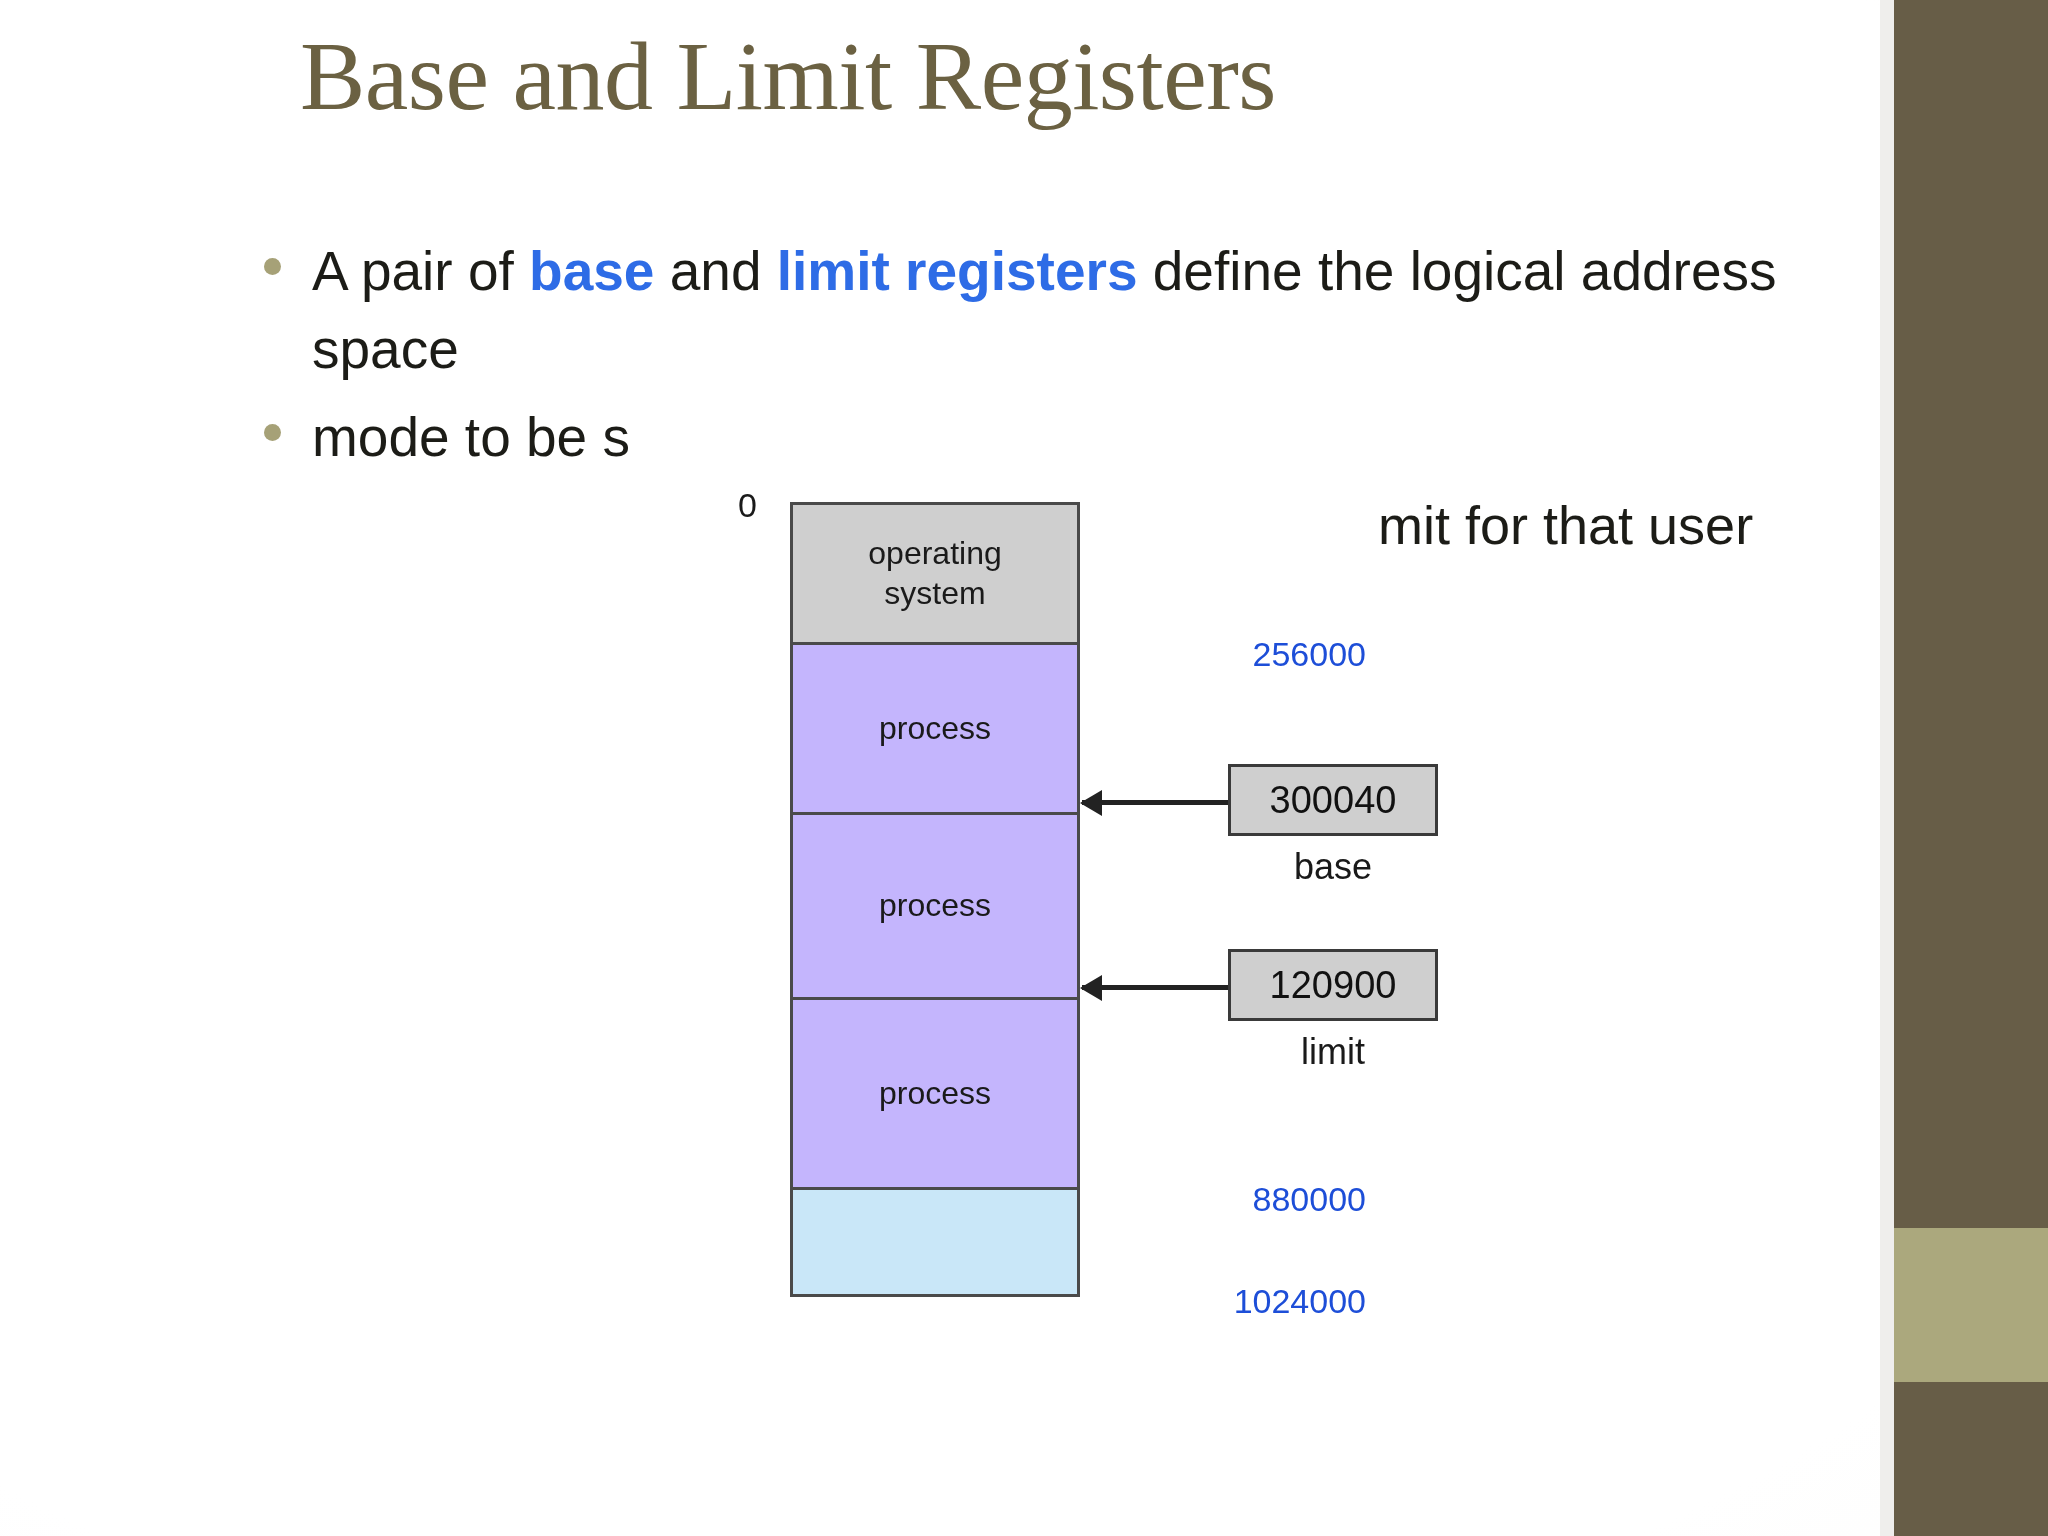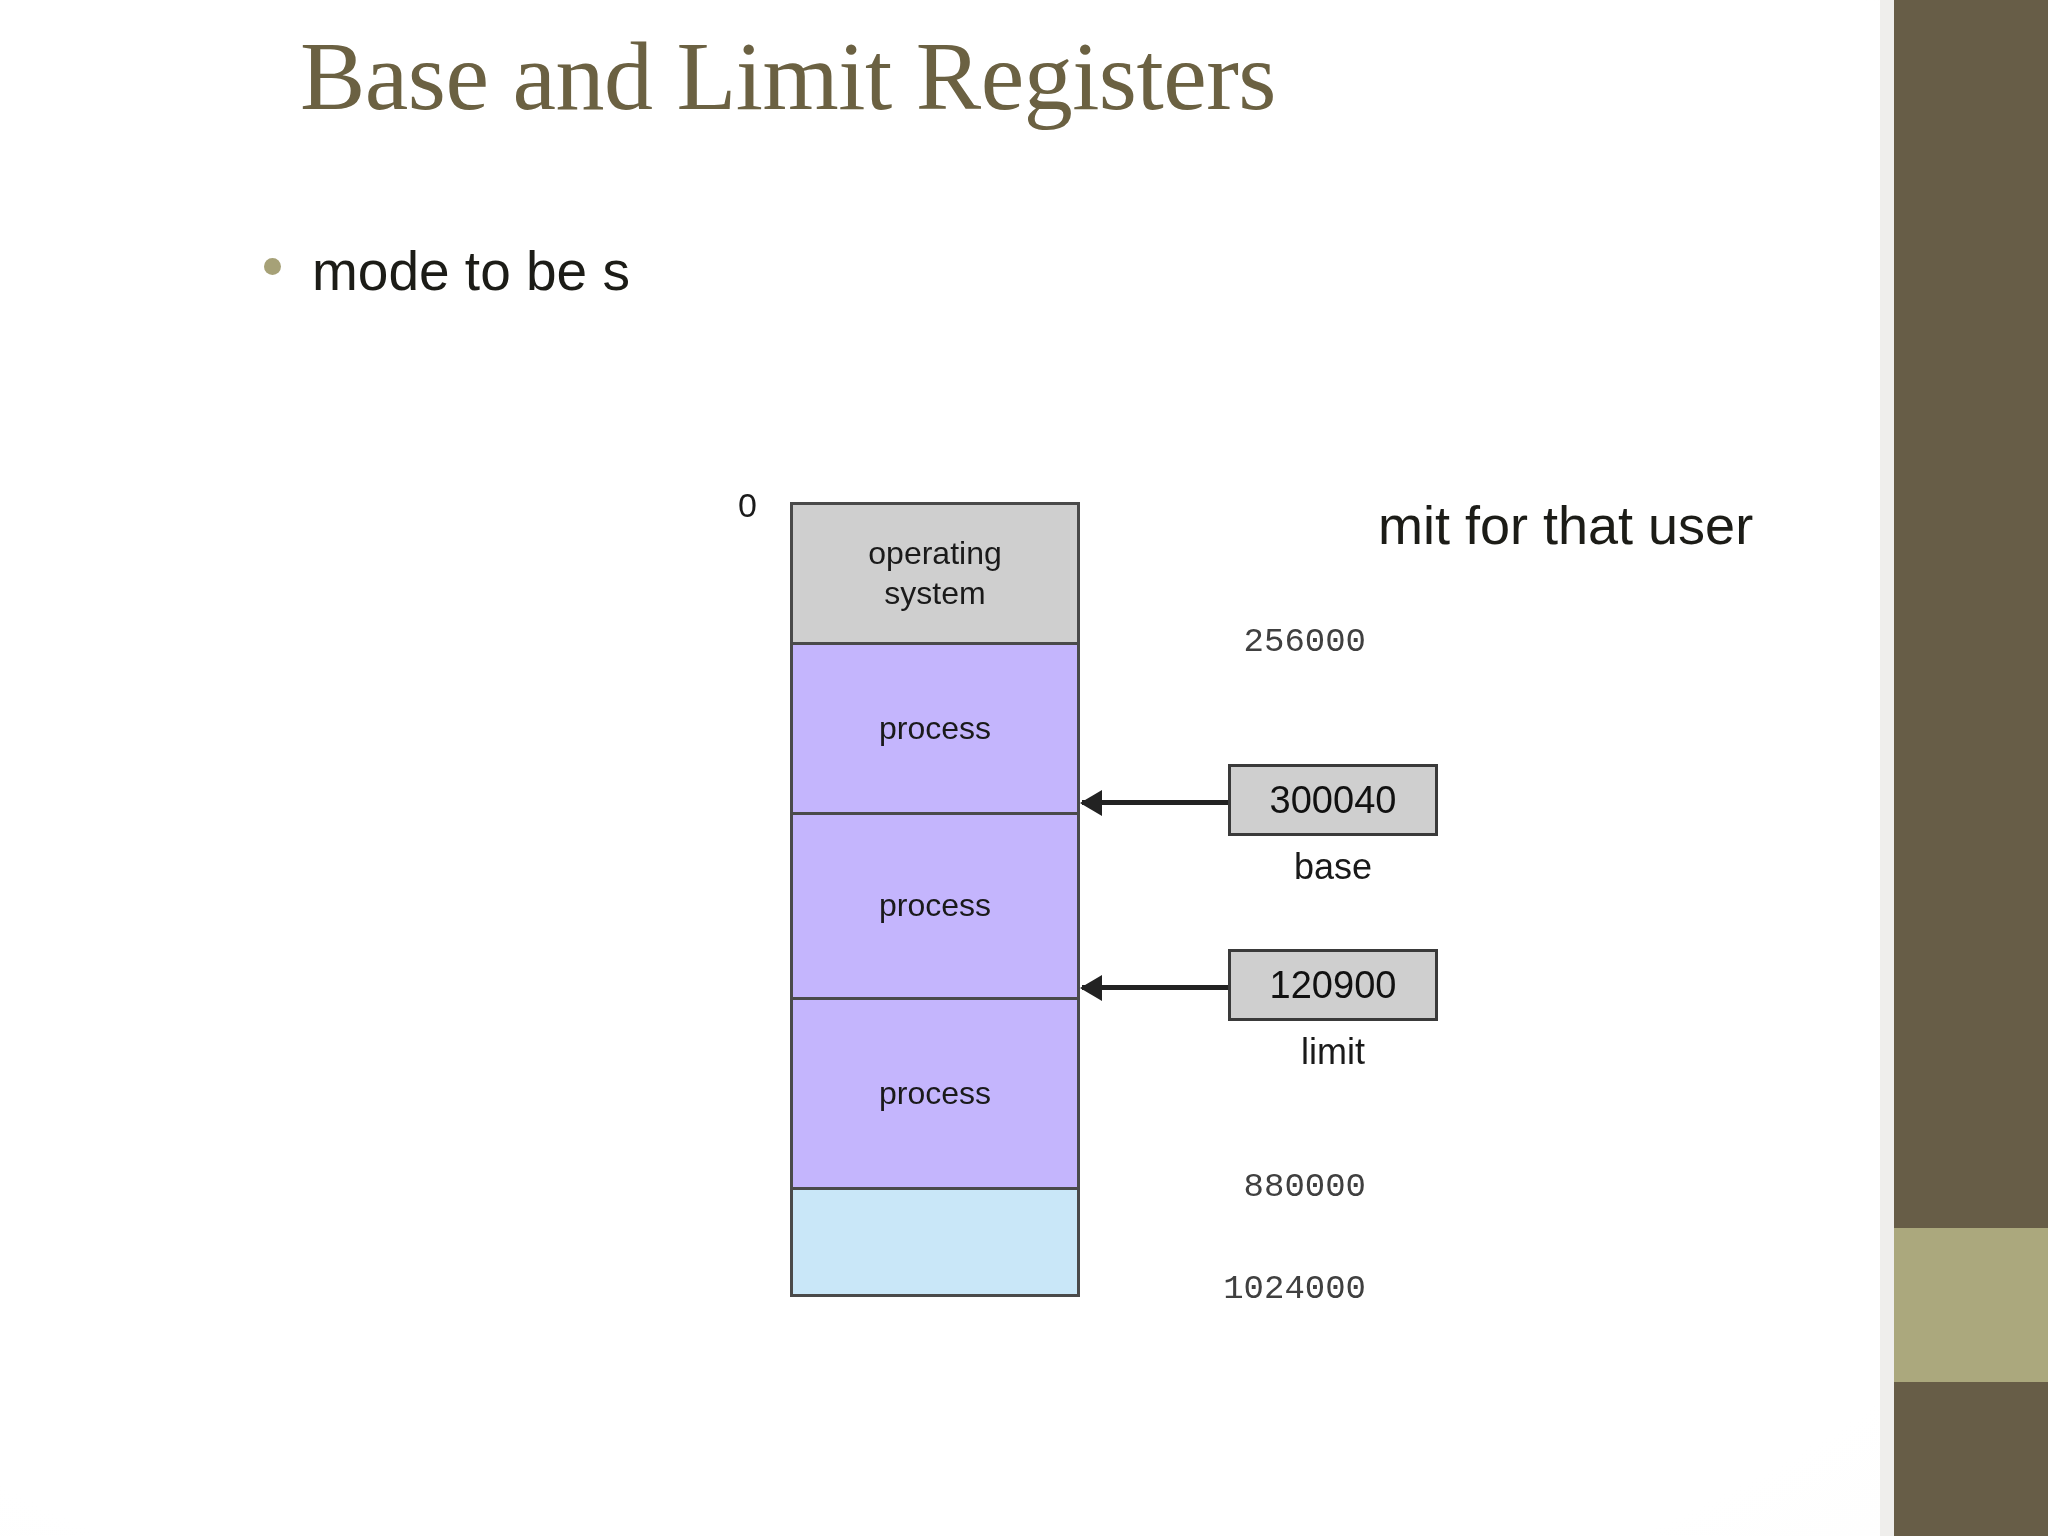--- a/index.html
+++ b/index.html
@@ -168,25 +168,26 @@
   }
 
   
   .addr {
     position: absolute;
     right: 0;
     width: 170px;
     padding-right: 14px;
     box-sizing: border-box;
     text-align: right;
-    font-family: Liberation Mono, monospace;
+    font-family: Liberation Sans, sans-serif;
     font-size: 34px;
-    color: #404040;
+    color: #1d4ed8;
     transform: translateY(-50%);
     white-space: nowrap;
+    margin-top: 12px;
   }
   #addr-0 {
     position: absolute;
     left: 118px;
     top: -6px;
     font-family: "Liberation Sans", sans-serif;
     font-size: 34px;
     color: #1a1a1a;
   }
 
@@ -245,20 +246,27 @@
 <body>
 
 <div id="slide">
 
   <div id="canvas-bg"></div>
 
   <div id="title">Base and Limit Registers</div>
 
   <div id="body">
 
+    <div class="bullet-row">
+      <span class="bullet-dot"></span>
+      <div class="bullet-text">
+        <span>A pair of </span><span class="kw">base</span><span> and </span><span class="kw">limit registers</span><span> define the logical address</span>
+        <span class="line2">space</span>
+      </div>
+    </div>
 
     <div class="bullet-row">
       <span class="bullet-dot"></span>
       <div class="bullet-text">
         <span class="line2 masked-line">
           <span>mode to be s</span>
         </span>
       </div>
     </div>
 

